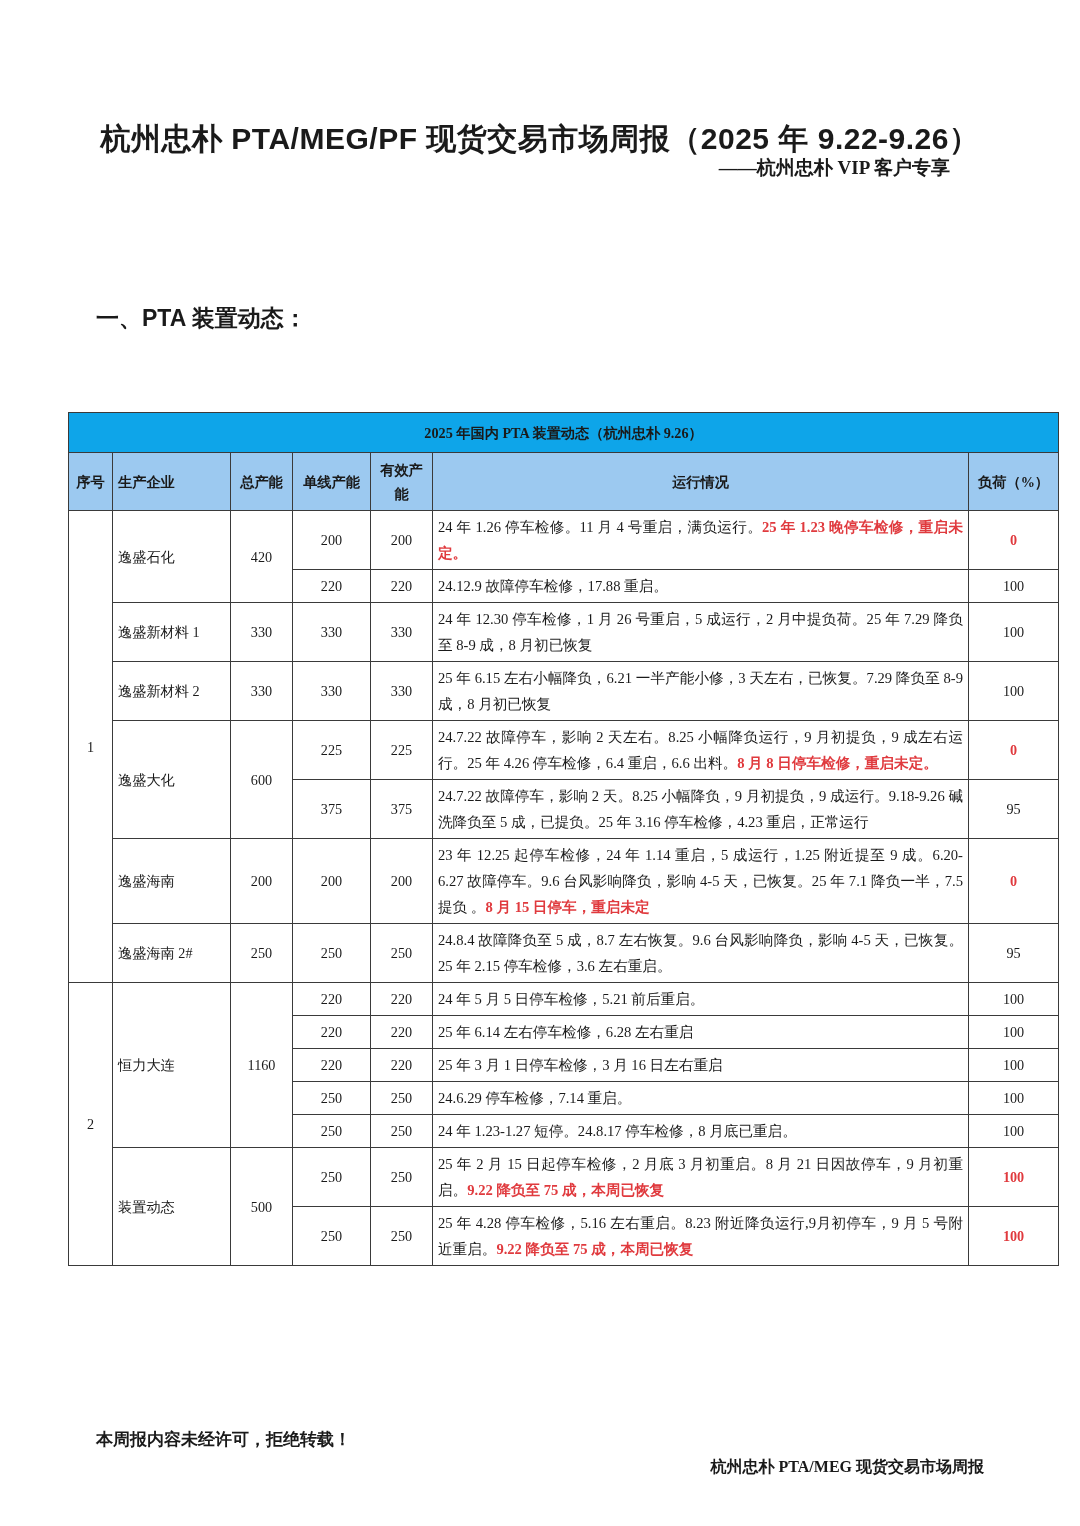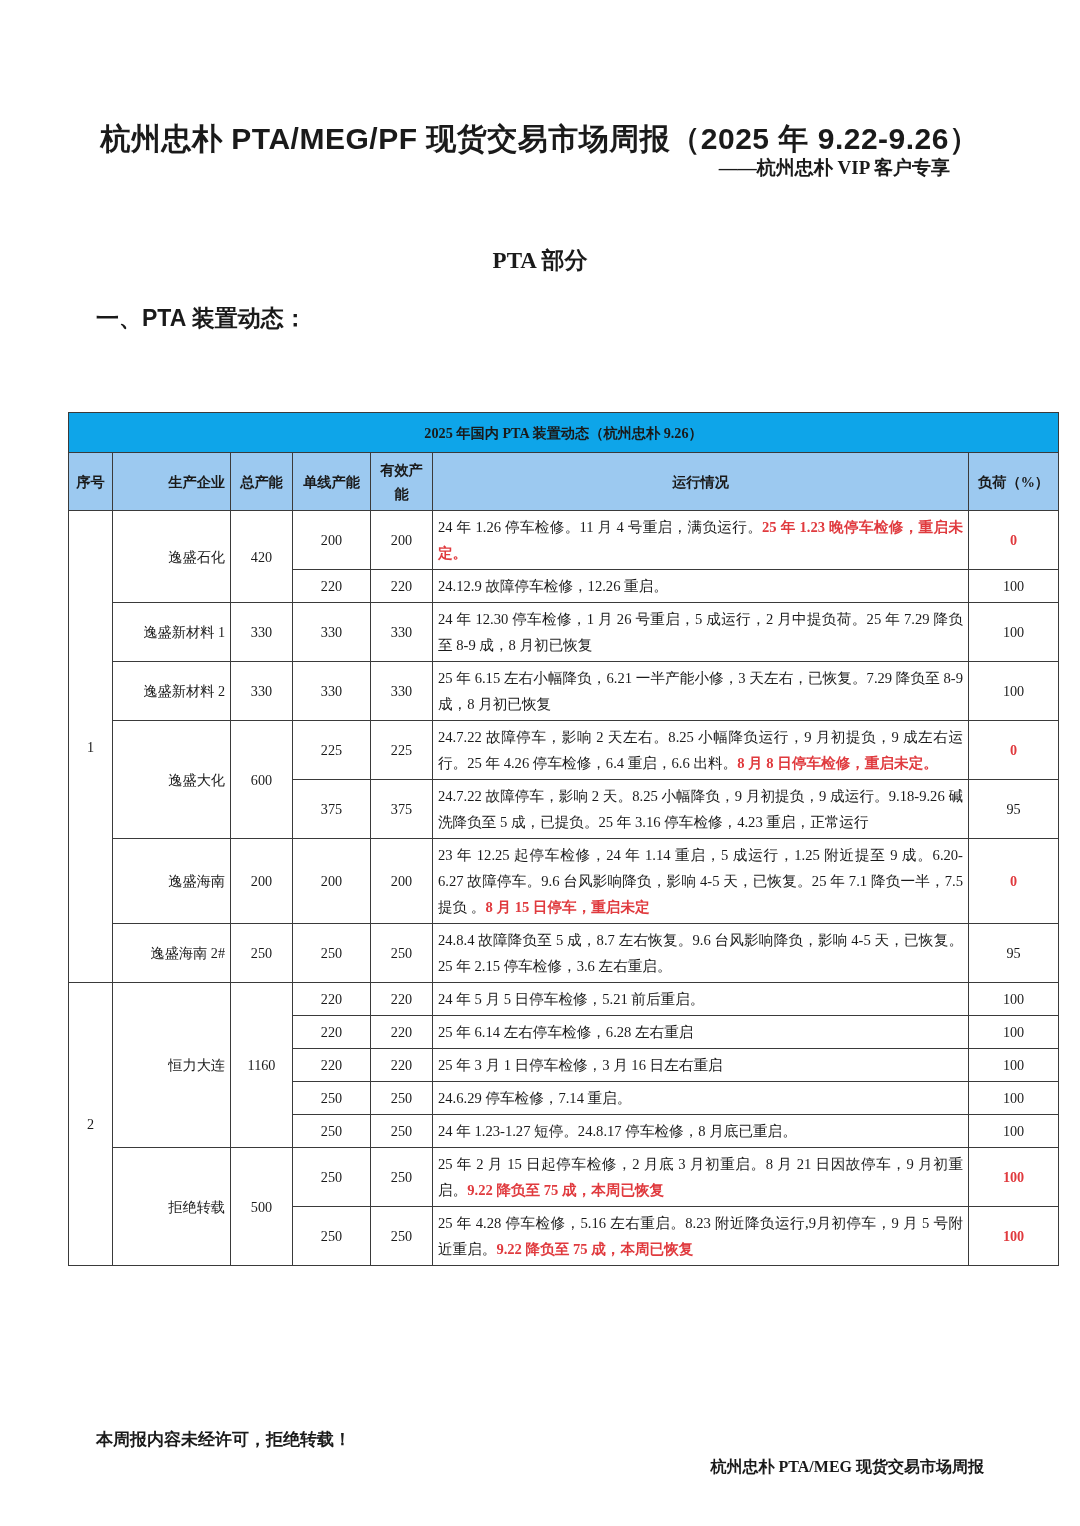--- a/index.html
+++ b/index.html
@@ -67,21 +67,21 @@
   }
   .hdr-cell{
     background:#9CC9F0;
     text-align:center;
     font-weight:bold;
     font-size:16px;
     line-height:22px;
     height:58px;
   }
   .c-seq{text-align:center;width:44px;}
-  .c-comp{text-align:right;width:118px;}
+  .c-comp{text-align:left;width:118px;}
   .c-total{text-align:center;width:62px;}
   .c-line{text-align:center;width:78px;}
   .c-eff{text-align:center;width:62px;}
   .c-desc{text-align:left;width:536px;padding-left:9px;padding-right:9px;}
   .c-load{text-align:center;width:90px;}
   .desc{font-size:14.6px;line-height:26px;text-align:justify;}
   .red{color:#E03A3E;font-weight:bold;}
 
   
   .footer-left{
@@ -95,21 +95,20 @@
     line-height:30px;
   }
 </style>
 </head>
 <body>
 
 <div class="page">
 
   <div class="doc-title">杭州忠朴 PTA/MEG/PF 现货交易市场周报（2025 年 9.22-9.26）</div>
   <div class="doc-subtitle">——杭州忠朴 VIP 客户专享</div>
-  <div class="section-title">PTA 部分</div>
   <div class="heading1">一、PTA 装置动态：</div>
 
   <div class="tbl-wrap">
     <table class="plant">
       <colgroup>
         <col style="width:44px">
           <col style="width:118px">
           <col style="width:62px">
         <col style="width:78px">
           <col style="width:62px">
@@ -139,21 +138,21 @@
             <td class="c-eff">200</td>
             <td class="c-desc">
               <div class="desc"><span>24 年 1.26 停车检修。11 月 4 号重启，满负运行。</span><span class="red">25 年 1.23 晚停车检修，重启未定。</span></div>
             </td>
             <td class="c-load red">0</td>
           </tr>
           <tr>
             <td class="c-line">220</td>
             <td class="c-eff">220</td>
             <td class="c-desc">
-              <div class="desc"><span>24.12.9 故障停车检修，12.26 重启。</span></div>
+              <div class="desc"><span>24.12.9 故障停车检修，17.88 重启。</span></div>
             </td>
             <td class="c-load">100</td>
           </tr>
           <tr>
             <td class="c-comp" rowspan="1">逸盛新材料 1</td>
             <td class="c-total" rowspan="1">330</td>
             <td class="c-line">330</td>
             <td class="c-eff">330</td>
             <td class="c-desc">
               <div class="desc"><span>24 年 12.30 停车检修，1 月 26 号重启，5 成运行，2 月中提负荷。25 年 7.29 降负至 8-9 成，8 月初已恢复</span></div>
@@ -245,21 +244,21 @@
           </tr>
           <tr>
             <td class="c-line">250</td>
             <td class="c-eff">250</td>
             <td class="c-desc">
               <div class="desc"><span>24 年 1.23-1.27 短停。24.8.17 停车检修，8 月底已重启。</span></div>
             </td>
             <td class="c-load">100</td>
           </tr>
           <tr>
-            <td class="c-comp" rowspan="2">拒绝转载</td>
+            <td class="c-comp" rowspan="2">装置动态</td>
             <td class="c-total" rowspan="2">500</td>
             <td class="c-line">250</td>
             <td class="c-eff">250</td>
             <td class="c-desc">
               <div class="desc"><span>25 年 2 月 15 日起停车检修，2 月底 3 月初重启。8 月 21 日因故停车，9 月初重启。</span><span class="red">9.22 降负至 75 成，本周已恢复</span></div>
             </td>
             <td class="c-load red">100</td>
           </tr>
           <tr>
             <td class="c-line">250</td>

